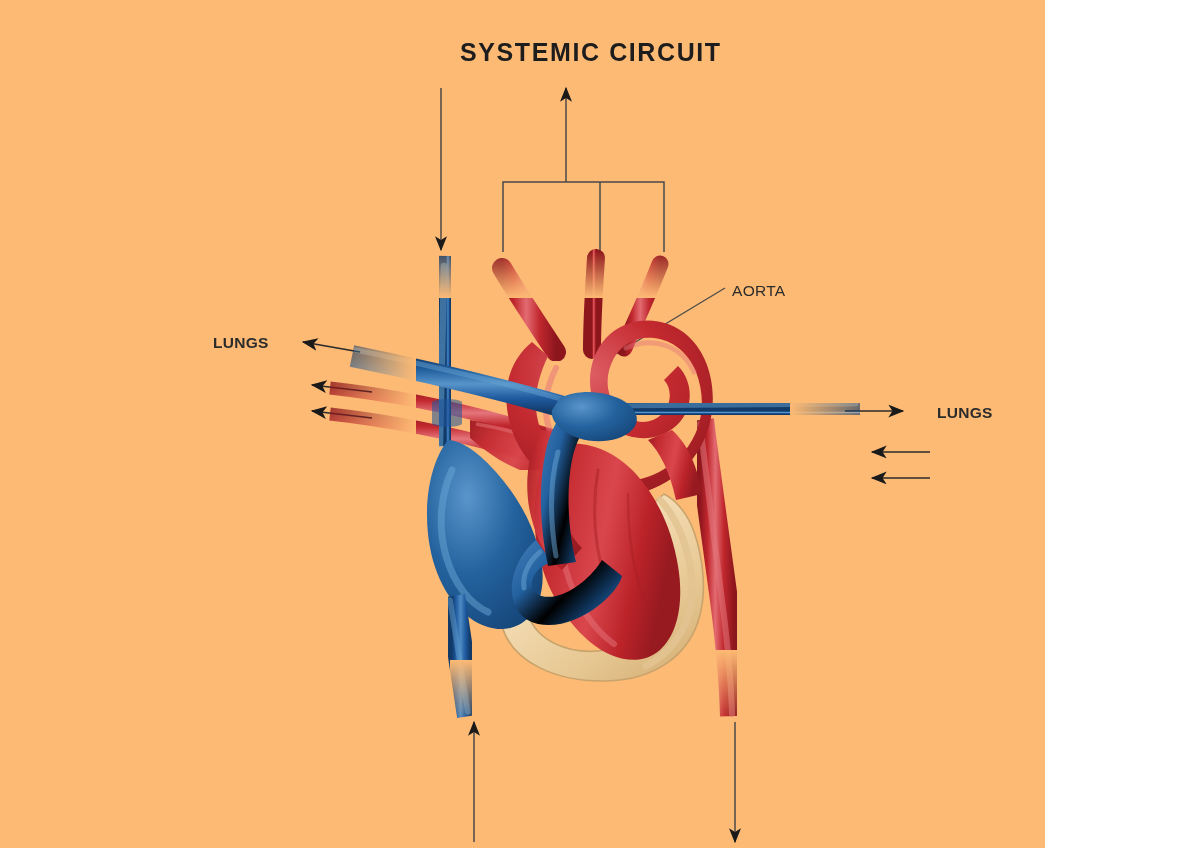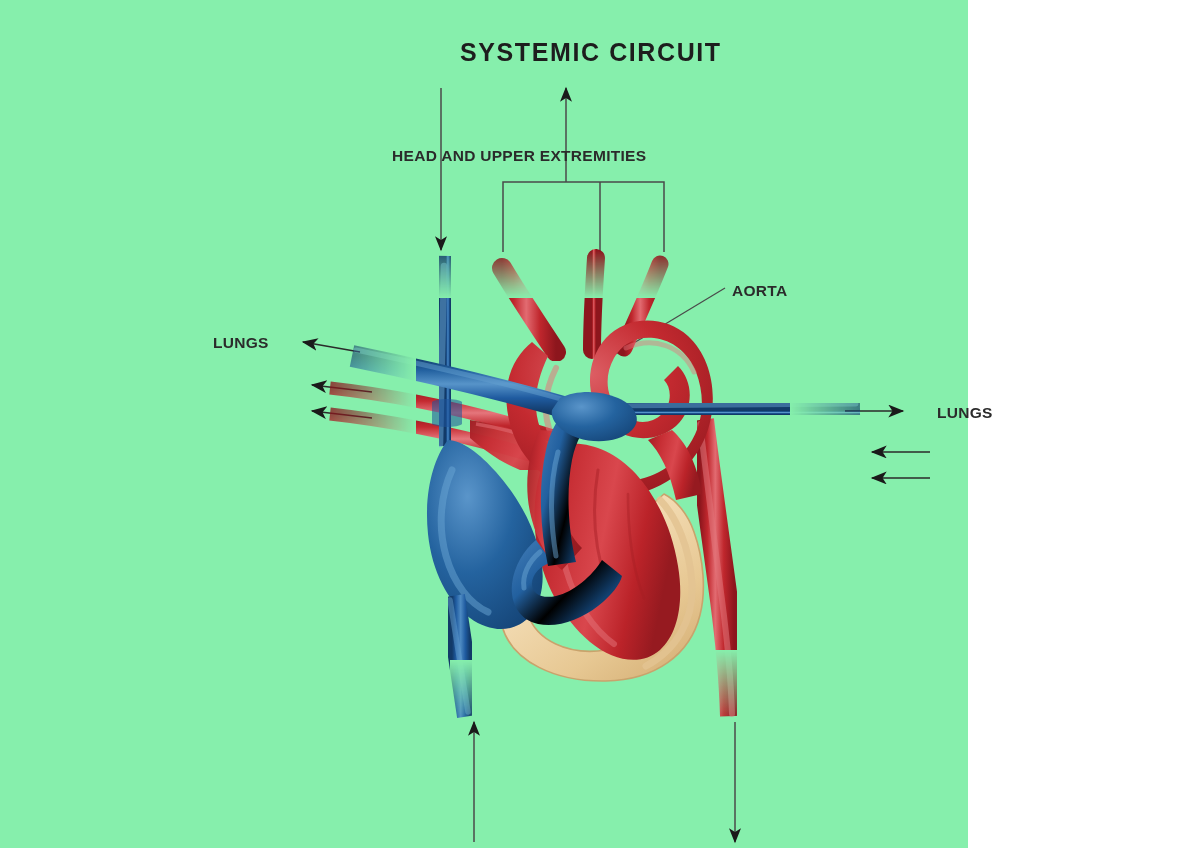--- a/index.html
+++ b/index.html
@@ -8,23 +8,23 @@
     background: #ffffff;
   }
   body {
     width: 1200px;
     height: 848px;
     font-family: "Liberation Sans", sans-serif;
     overflow: hidden;
   }
   #stage {
     position: relative;
-    width: 968px;
+    width: 1045px;
     height: 848px;
-    background: #86efac;
+    background: #fdba74;
   }
   #diagram-svg {
     position: absolute;
     left: 0;
     top: 0;
     width: 1200px;
     height: 848px;
     display: block;
   }
   .lbl {
@@ -52,21 +52,21 @@
   }
   #label-abdomen {
     font-size: 15.5px;
     font-weight: 600;
     left: 433px;
     top: 763px;
     letter-spacing: 0.3px;
   }
   #label-aorta {
     font-size: 15.5px;
-    font-weight: 700;
+    font-weight: 400;
     left: 732px;
     top: 282px;
     letter-spacing: 0.3px;
   }
   #label-lungs-left {
     font-size: 15.5px;
     font-weight: 600;
     left: 213px;
     top: 334px;
     letter-spacing: 0.3px;
@@ -369,21 +369,20 @@
     </g>
 
     <g>
       <path d="M432,402 C436,398 458,398 462,402 L462,424 C458,428 436,428 432,424 Z" fill="#1d549a" opacity="0.55"></path>
     </g>
 
   </svg>
 
   <div class="lbl" id="title-text">SYSTEMIC CIRCUIT</div>
 
-  <div class="lbl" id="label-head">HEAD AND UPPER EXTREMITIES</div>
 
 
   <div class="lbl" id="label-aorta">AORTA</div>
 
   <div class="lbl" id="label-lungs-left">LUNGS</div>
 
   <div class="lbl" id="label-lungs-right">LUNGS</div>
 
 </div>
 

